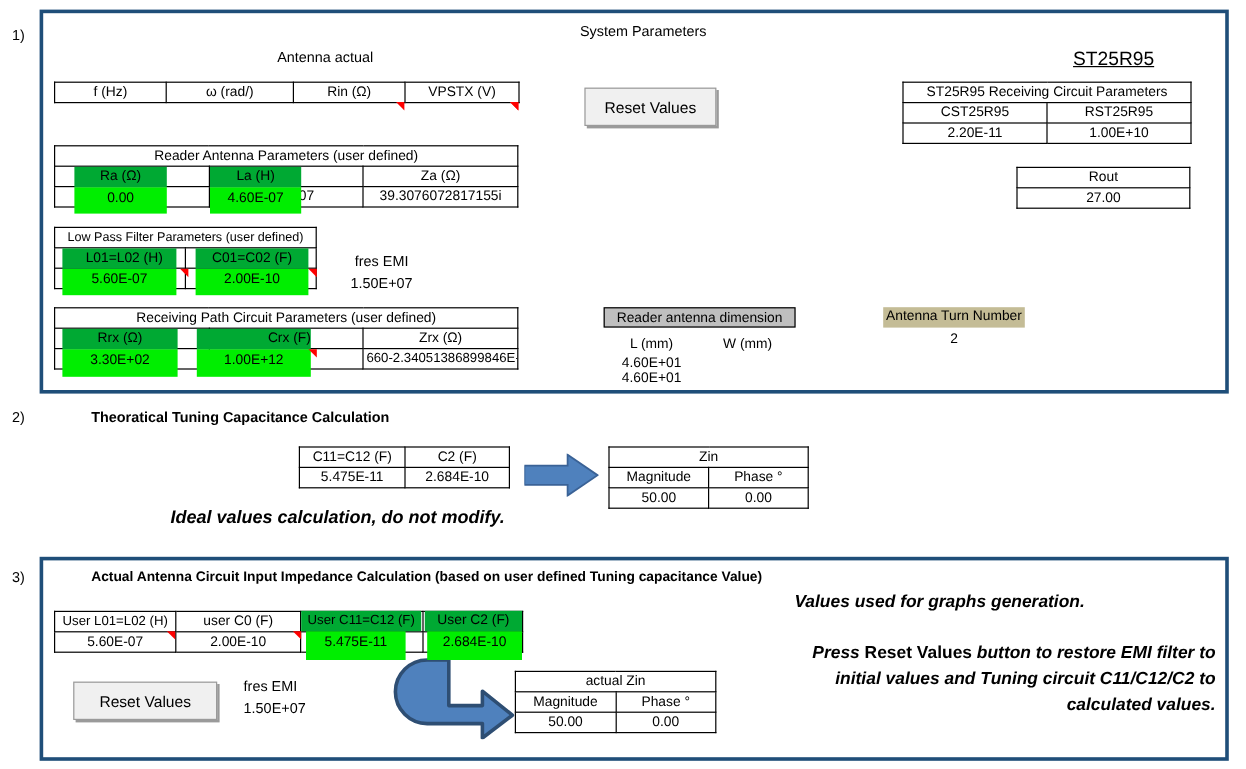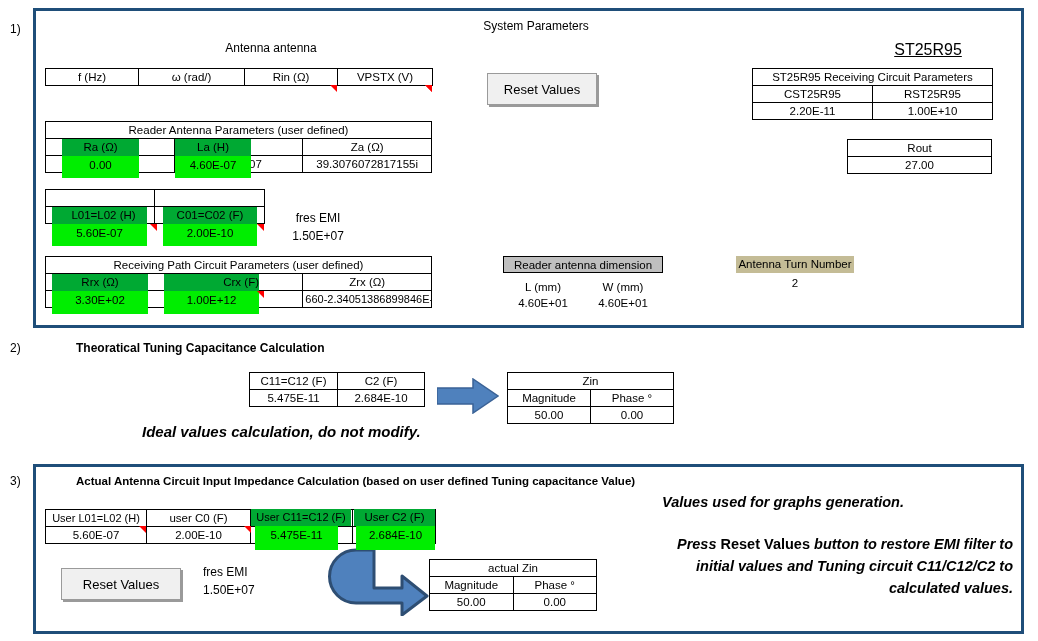--- a/index.html
+++ b/index.html
@@ -115,21 +115,21 @@
 </style>
 </head>
 <body>
 
 <div class="panel-num" style="left:10px; top:22px;">1)</div>
 
 <div class="panel" style="left:33px; top:8px; width:991px; height:320px;">
 
   <div class="lbl t-center" style="left:380px; top:8px; width:240px; font-size:12px;">System Parameters</div>
 
-  <div class="lbl t-center" style="left:145px; top:30px; width:180px; font-size:12px;">Antenna antenna</div>
+  <div class="lbl t-center" style="left:145px; top:30px; width:180px; font-size:12px;">Antenna actual</div>
 
   <div class="lbl t-center" style="left:832px; top:30px; width:120px; font-size:16px;text-decoration:underline;">ST25R95</div>
 
   <table class="grid" style="position:absolute; left:9px; top:57px; width:387px;">
     <tbody>
         <tr>
       <td class="hdr-green" style="width:93px;">f (Hz)</td>
       <td class="hdr-green" style="width:106px;">ω (rad/)</td>
       <td class="hdr-green" style="width:93px;">Rin (Ω)</td>
       <td class="hdr-green" style="width:95px;">VPSTX (V)</td>
@@ -164,20 +164,23 @@
   <div class="ovl-label" style="left:26px; top:128px; width:77px;">Ra (Ω)</div>
   <div class="ovl-darkgreen" style="left:139px; top:128px; width:76px; height:17px;"></div>
   <div class="ovl-label" style="left:139px; top:128px; width:76px;">La (H)</div>
   <div class="ovl-green" style="left:26px; top:145px; width:77px; height:22px;"></div>
   <div class="ovl-label" style="left:26px; top:146px; width:77px;">0.00</div>
   <div class="ovl-green" style="left:139px; top:145px; width:76px; height:22px;"></div>
   <div class="ovl-label" style="left:139px; top:146px; width:76px;">4.60E-07</div>
 
   <table class="grid" style="position:absolute; left:9px; top:178px; width:219px;">
     <tbody>
+        <tr>
+      <td class="hdr-lightgreen" colspan="2" style="font-size:10.5px;">Low Pass Filter Parameters (user defined)</td>
+    </tr>
     <tr>
       <td class="hdr-lightgreen" style="width:109px;"></td>
       <td class="hdr-lightgreen" style="width:110px;"></td>
     </tr>
     <tr>
       <td class="val"></td>
       <td class="val"></td>
     </tr>
   </tbody>
     </table>
@@ -221,21 +224,21 @@
   <div class="ovl-green" style="left:128px; top:280px; width:95px; height:23px;"></div>
   <div class="ovl-label" style="left:128px; top:281px; width:95px;">1.00E+12</div>
   <div class="redtri" style="left:221px; top:280px;"></div>
 
   <div style="position:absolute; left:467px; top:245px; width:160px;">
     <div class="lbl t-center" style="position:relative; left:0; top:0; width:160px; height:17px; line-height:16px; background:#BFBFBF; border:1px solid #000; font-size:11.5px;">Reader antenna dimension</div>
     <div style="position:relative; margin-top:8px; display:flex;">
       <div class="t-center" style="width:80px; font-size:11.5px;">L (mm)</div>
       <div class="t-center" style="width:80px; font-size:11.5px;">W (mm)</div>
     </div>
-    <div style="position:relative; margin-top:4px; display:flex;">
+    <div style="position:relative; margin-top:4px; display:flex;flex-direction:column;">
       <div class="t-center" style="width:80px; font-size:11.5px;">4.60E+01</div>
       <div class="t-center" style="width:80px; font-size:11.5px;">4.60E+01</div>
     </div>
   </div>
 
   <div style="position:absolute; left:700px; top:245px; width:118px;">
     <div class="lbl t-center" style="position:relative; left:0; top:0; width:118px; height:17px; line-height:16px; background:#C4BC96; font-size:11.5px; overflow:hidden;">Antenna Turn Number</div>
     <div class="t-center" style="position:relative; margin-top:4px; width:118px; font-size:11.5px;">2</div>
   </div>
 

